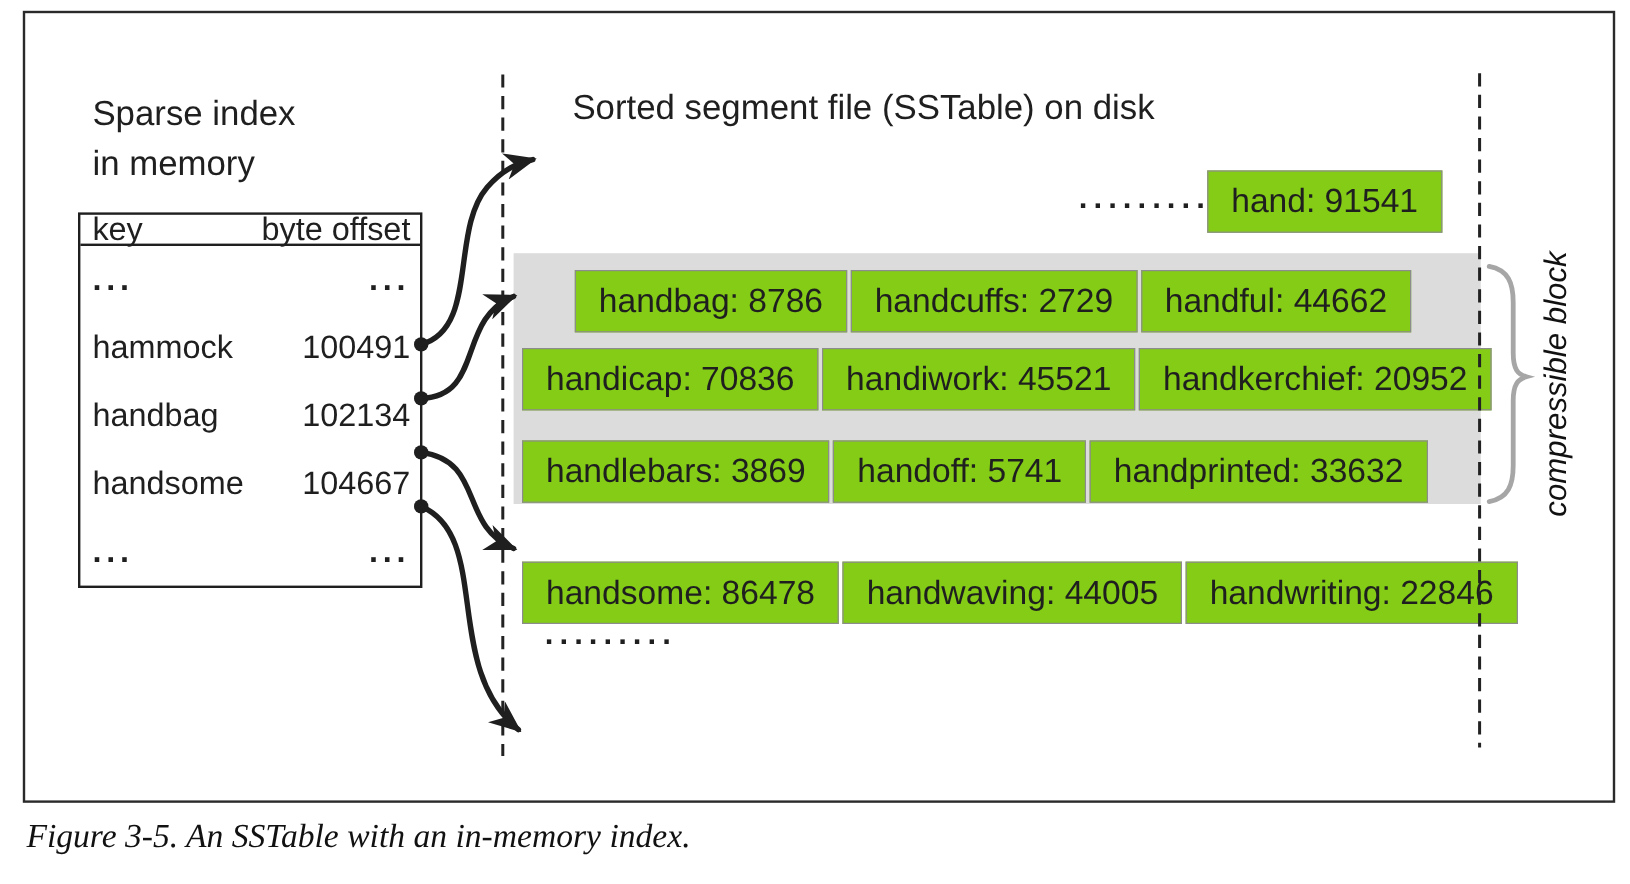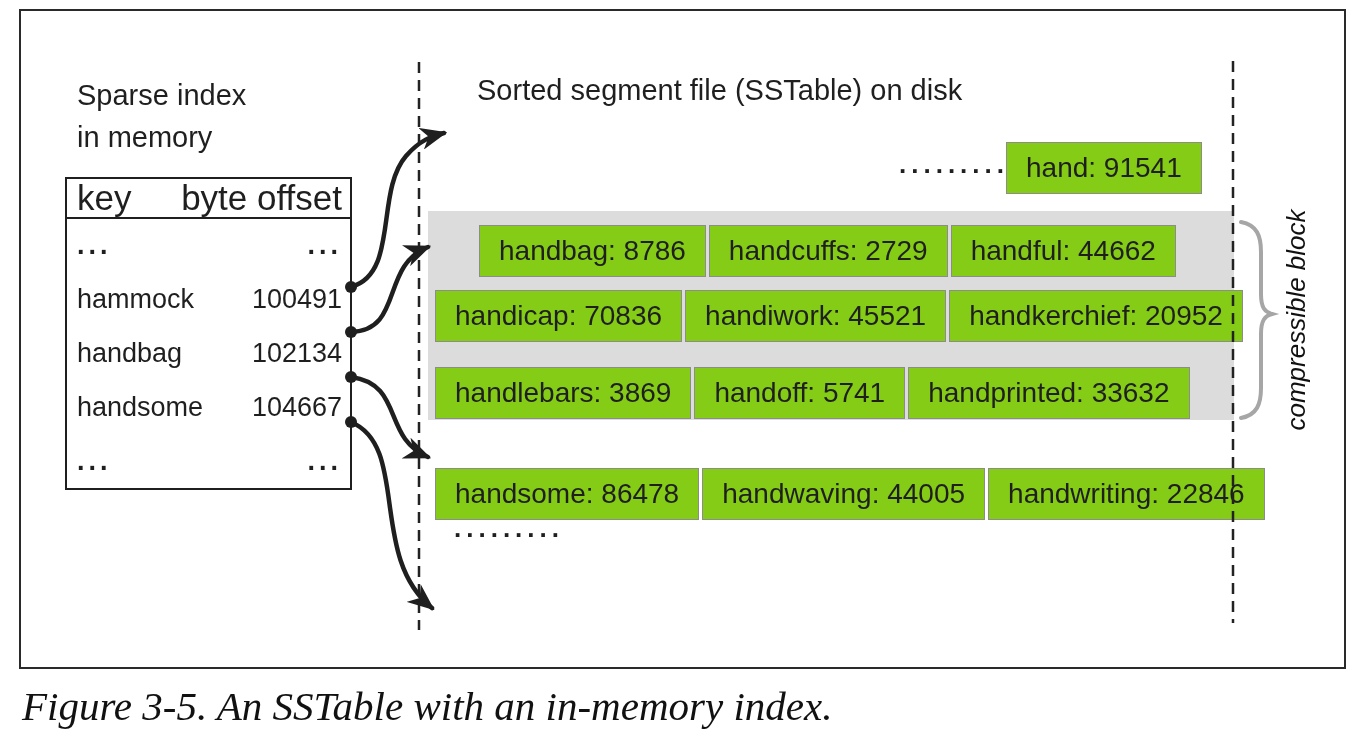--- a/index.html
+++ b/index.html
@@ -33,27 +33,27 @@
   .index-table {
     position: absolute;
     left: 44px; top: 166px;
     width: 287px; height: 313px;
     border: 2px solid #1f1f1f;
     display: flex;
     flex-direction: column;
     background: #ffffff;
   }
   .index-header {
-    height: 40px;
+    height: 26px;
     border-bottom: 2px solid #1f1f1f;
     display: flex;
     justify-content: space-between;
     align-items: center;
     padding: 0 8px 0 10px;
-    font-size: 35px;
+    font-size: 27px;
   }
   .index-row {
     flex: 1;
     display: flex;
     justify-content: space-between;
     align-items: center;
     padding: 0 8px 0 10px;
     font-size: 27px;
   }
   .ellipsis-cell { letter-spacing: 4px; font-weight: bold; }
@@ -119,21 +119,21 @@
     width: 1358px; height: 737px;
     pointer-events: none;
     z-index: 3;
   }
   
   .caption {
     position: absolute;
     left: 22px; top: 682px;
     font-family: "Liberation Serif", "DejaVu Serif", serif;
     font-style: italic;
-    font-size: 41px;
+    font-size: 28px;
     color: #111111;
   }
 </style>
 </head>
 <body>
 
 <div class="canvas">
   <div class="frame">
 
     <div class="sparse-title">

